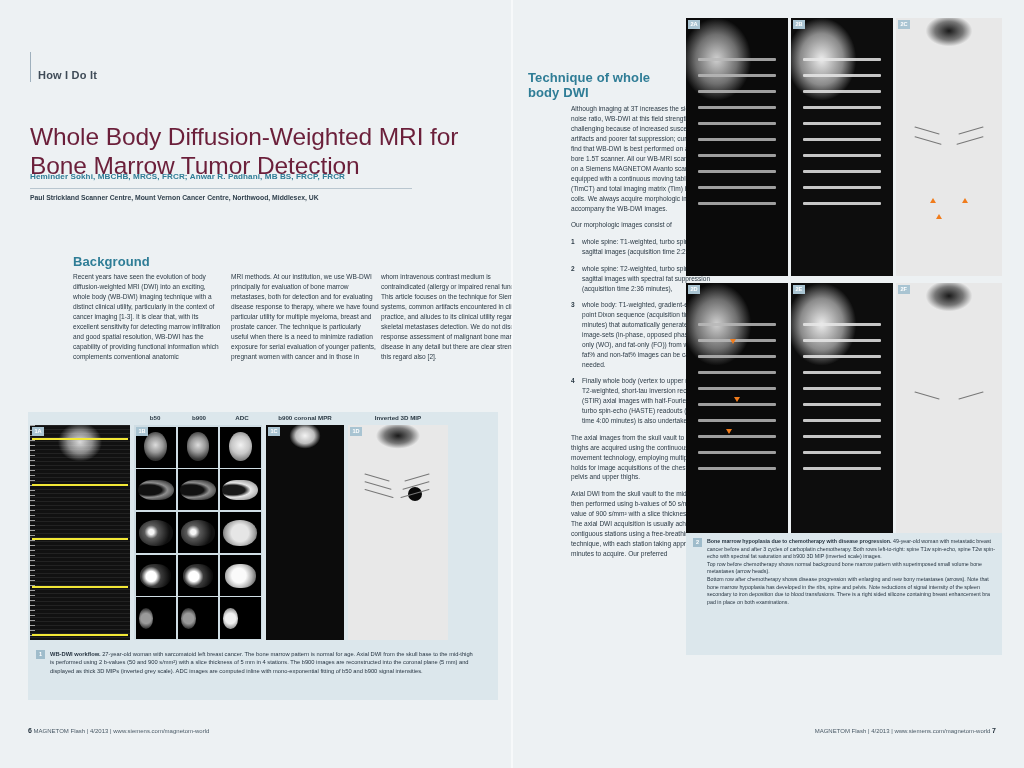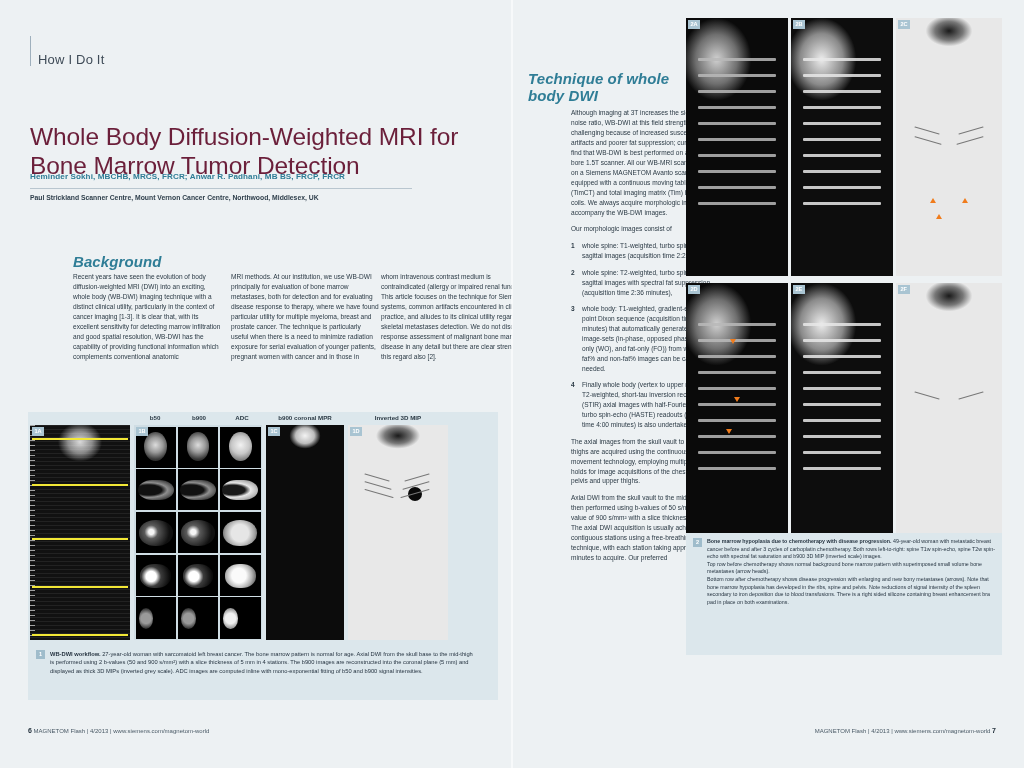--- a/index.html
+++ b/index.html
@@ -20,22 +20,22 @@
     position: absolute; left: 0; top: 0;
     width: 512px; height: 768px;
     background: #edf1f3;
   }
   .right-page {
     position: absolute; left: 512px; top: 0;
     width: 512px; height: 768px;
     background: #edf1f3;
   }
   .kicker {
-    position: absolute; left: 30px; top: 36px;
-    font-size: 13px; font-weight: normal; color: #3f4b57;
+    position: absolute; left: 30px; top: 52px;
+    font-size: 11px; font-weight: bold; color: #3f4b57;
     letter-spacing: .2px;
     padding-left: 7px;
     border-left: 1.5px solid #9fb0bd;
     line-height: 13px;
     height: 30px; display: flex; align-items: flex-end;
   }
   .title {
     position: absolute; left: 30px; top: 106px; width: 430px;
     font-family: Liberation Sans, sans-serif;
     font-size: 24.5px; line-height: 29px;
@@ -49,22 +49,22 @@
   }
   .affil-rule {
     position: absolute; left: 30px; top: 188px; width: 382px;
     border-top: .7px solid #b9c6cf;
   }
   .affiliation {
     position: absolute; left: 30px; top: 194px; width: 400px;
     font-size: 6.8px; font-weight: bold; color: #30404d;
   }
   .sec-head {
-    font-size: 15px; font-weight: bold; color: #2f7d96;
-    margin: 0 0 5px 0; letter-spacing: .1px; font-style: italic;
+    font-size: 13px; font-weight: bold; color: #2f7d96;
+    margin: 0 0 5px 0; letter-spacing: .1px;
   }
   .body-col {
     position: absolute;
     font-size: 6.55px; line-height: 9.95px;
     color: #2b3a45; text-align: left; margin-left: 43px;
   }
   .body-col p { margin: 0 0 7px 0; }
   #bg-col1 { left: 30px;  top: 257px; width: 148px; }
   #bg-col2 { left: 188px; top: 272px; width: 148px; }
   #bg-col3 { left: 338px; top: 272px; width: 150px; }

